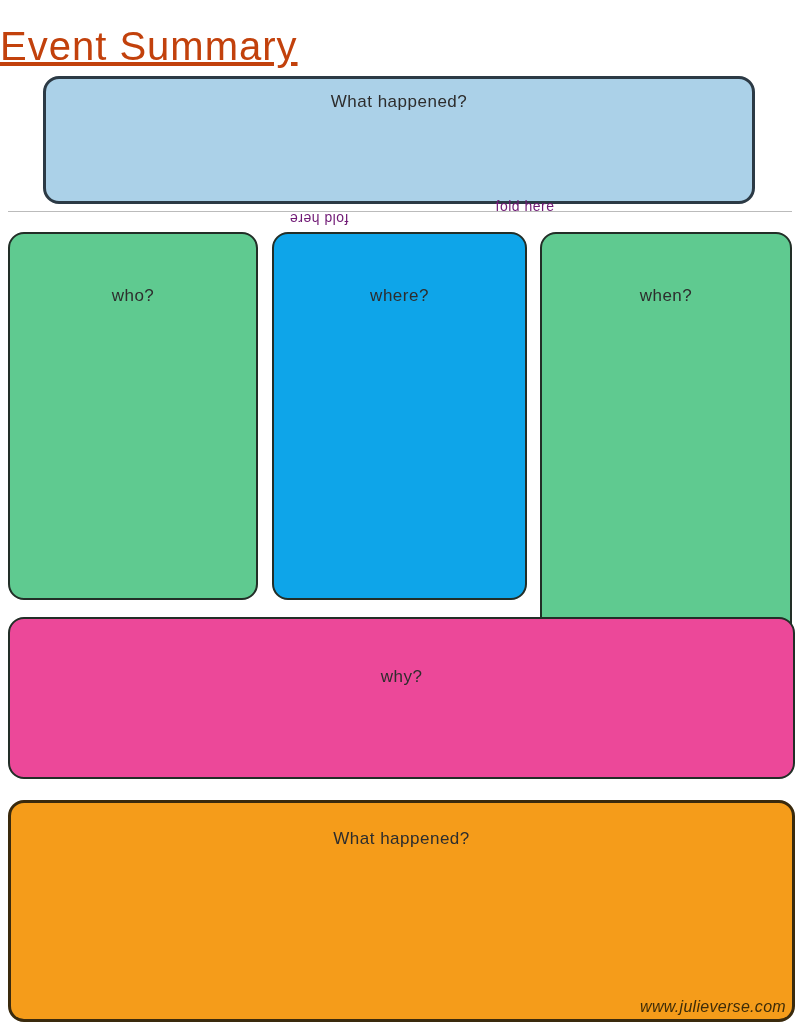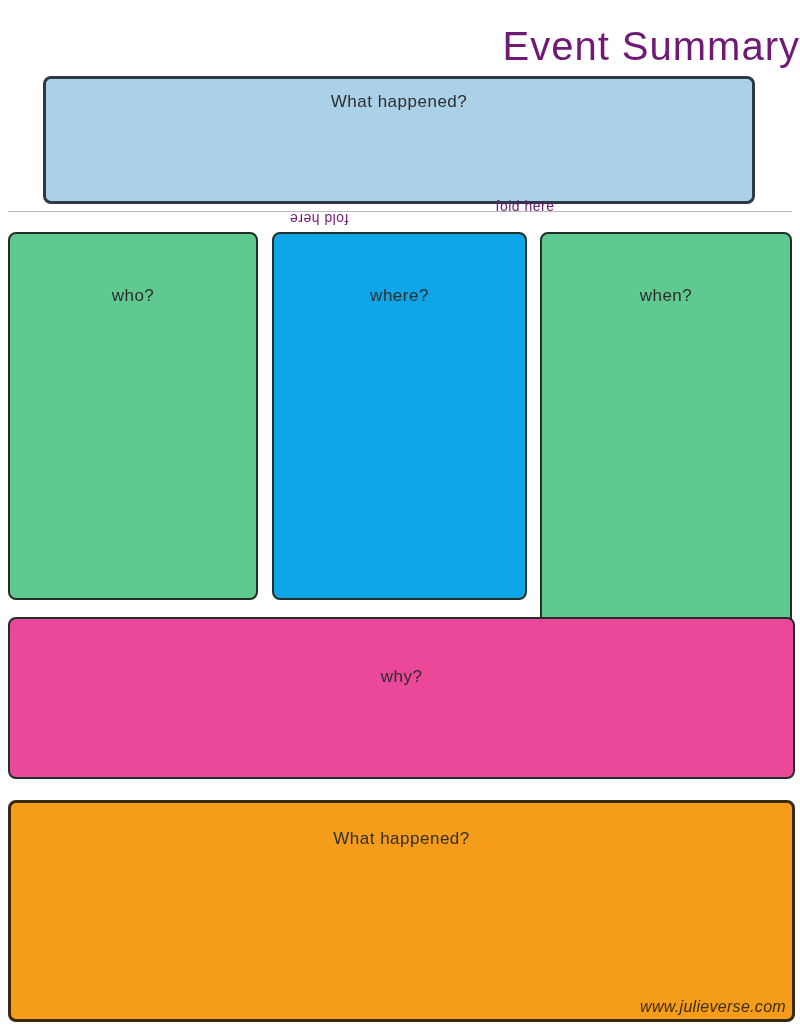--- a/index.html
+++ b/index.html
@@ -13,31 +13,32 @@
     height: 1035px;
     background: #ffffff;
     font-family: "Liberation Sans", sans-serif;
     overflow: hidden;
   }
   .page-title {
     position: absolute;
     top: 24px;
     left: 0;
     width: 100%;
-    text-align: right;
+    text-align: left;
     font-size: 40px;
     font-weight: 400;
     letter-spacing: 1px;
-    color: #701a75;
+    color: #c2410c;
+    text-decoration: underline;
   }
   .box {
     position: absolute;
     box-sizing: border-box;
     border-style: solid;
-    border-radius: 8px;
+    border-radius: 16px;
   }
   .box-label {
     display: block;
     width: 100%;
     text-align: center;
     font-size: 17px;
     letter-spacing: 0.5px;
     color: #2d2d2d;
   }
   .box-blue {

